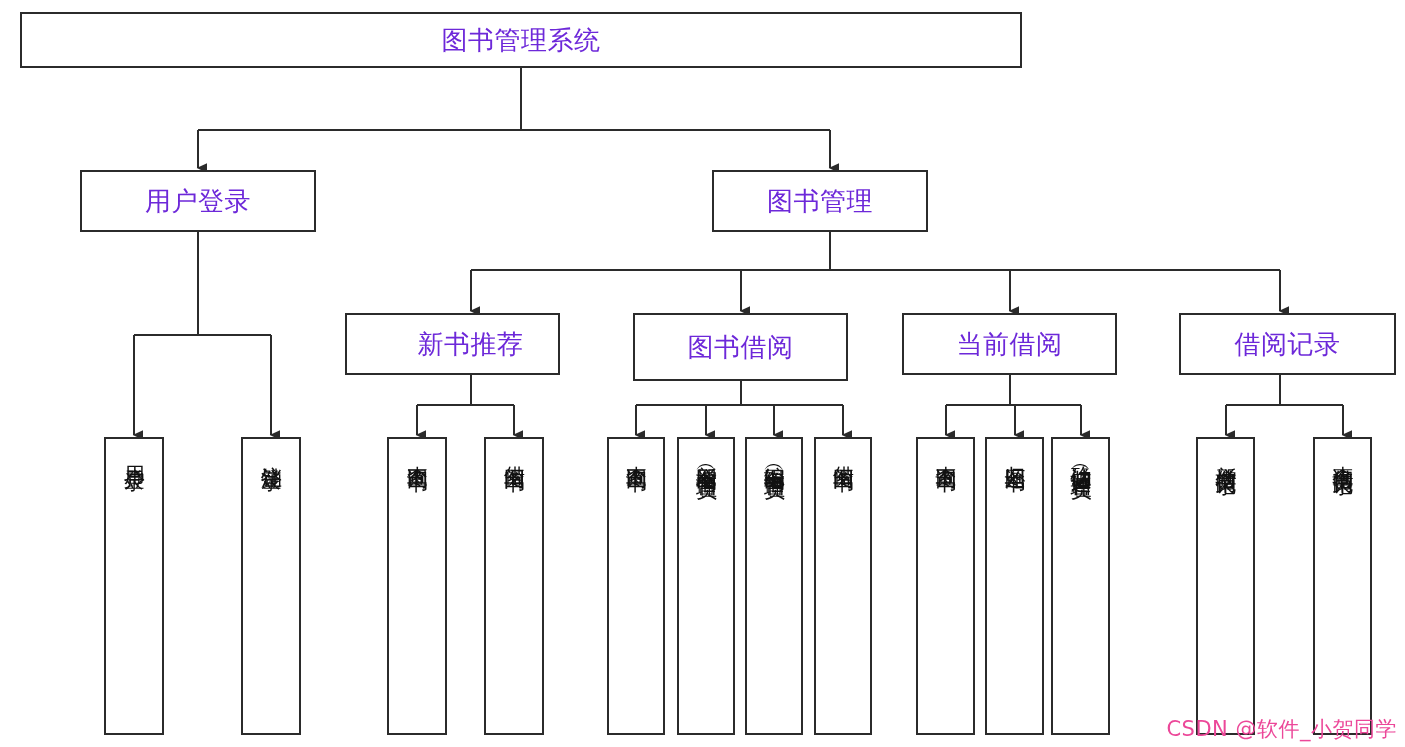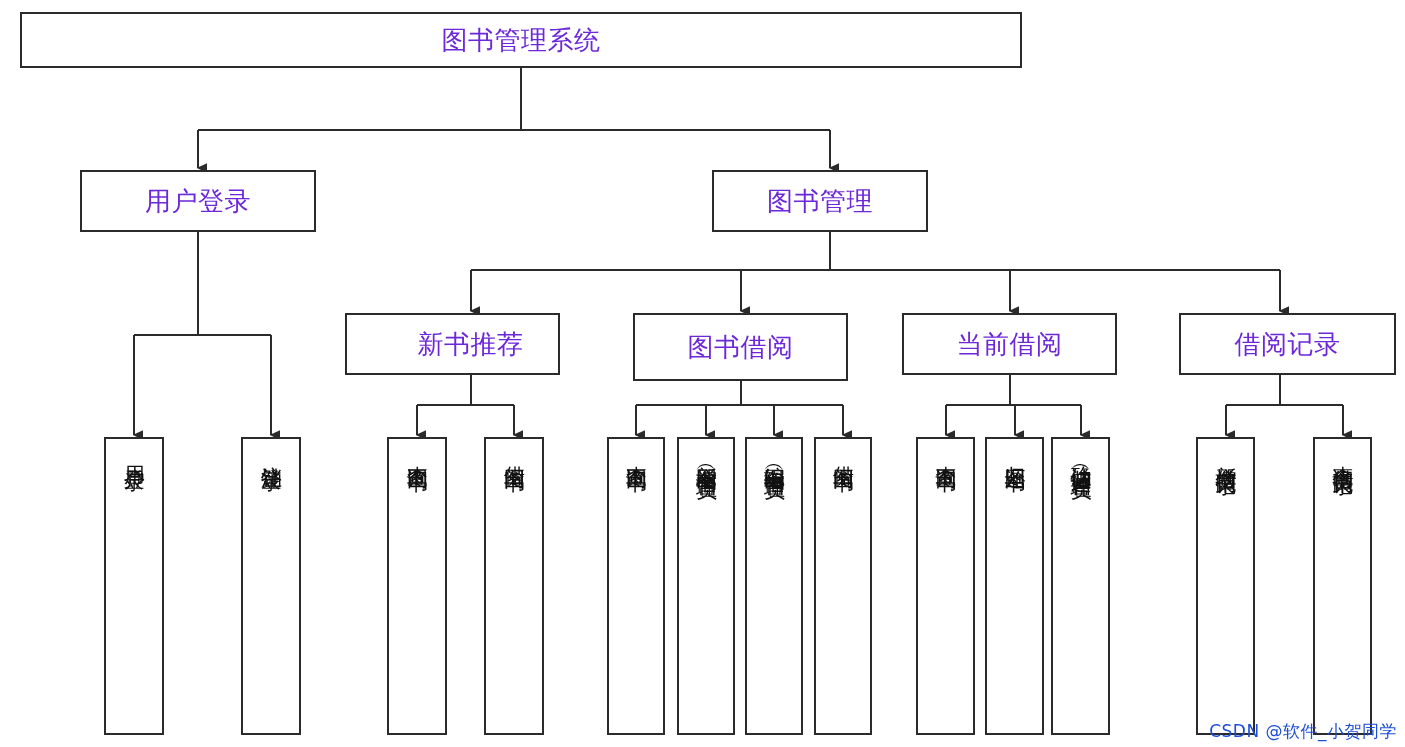--- a/index.html
+++ b/index.html
@@ -58,22 +58,22 @@
     writing-mode: vertical-rl;
     text-orientation: upright;
     white-space: nowrap;
     letter-spacing: 2px;
     text-align: left;
   }
   #watermark {
     position: absolute;
     right: 8px;
     bottom: 4px;
-    font-size: 17px;
-    color: #1d4ed8;
+    font-size: 21px;
+    color: #ec4899;
     white-space: nowrap;
     pointer-events: none;
     letter-spacing: 0.5px;
   }
 </style>
 </head>
 <body>
 
 <div id="diagram-root">
 

